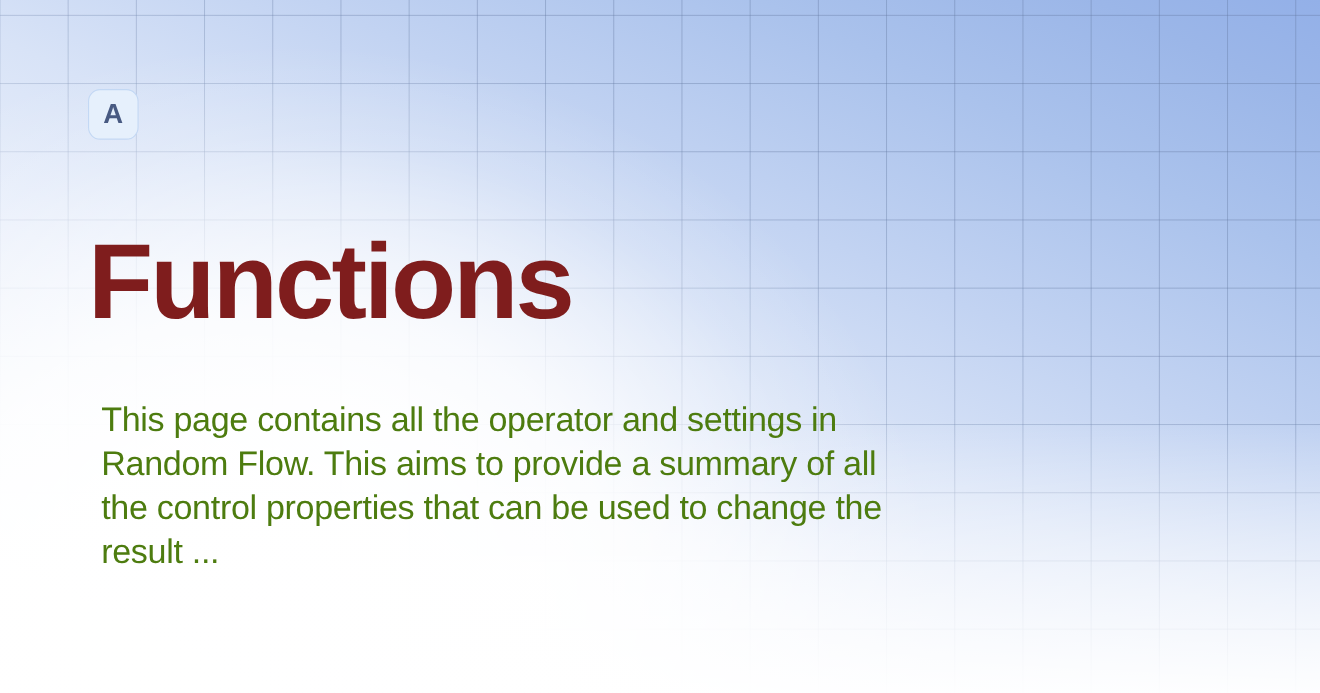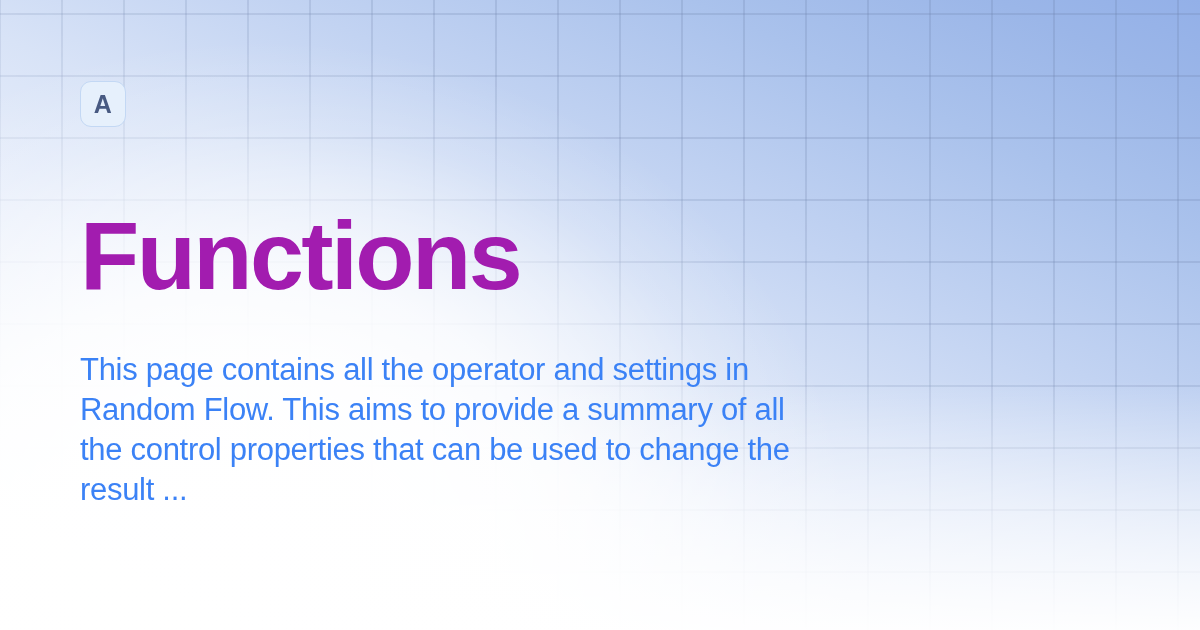--- a/index.html
+++ b/index.html
@@ -146,35 +146,35 @@
 
   .page-title {
     position: absolute;
     left: 80px;
     top: 207px;
     margin: 0;
     font-size: 97px;
     font-weight: 700;
     line-height: 1;
     letter-spacing: -2.6px;
-    color: #a21caf;
+    color: #7f1d1d;
     white-space: nowrap;
   }
 
   .page-description {
     position: absolute;
     left: 80px;
     top: 350px;
-    margin: 0;
+    margin: 12px;
     width: 740px;
     font-size: 31px;
     font-weight: 400;
     line-height: 40px;
     letter-spacing: -0.3px;
-    color: #3b82f6;
+    color: #4d7c0f;
   }
 </style>
 </head>
 <body>
 
 <div class="og-card">
 
   <div class="bg-gradient"></div>
   <div class="bg-grid"></div>
   <div class="bg-glow"></div>

